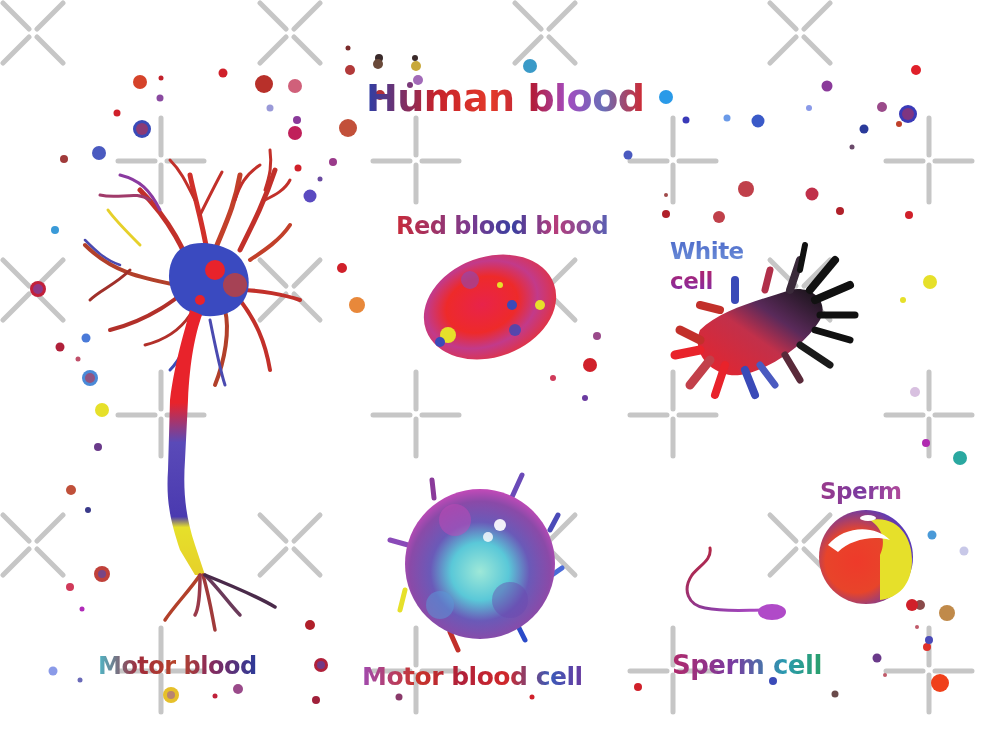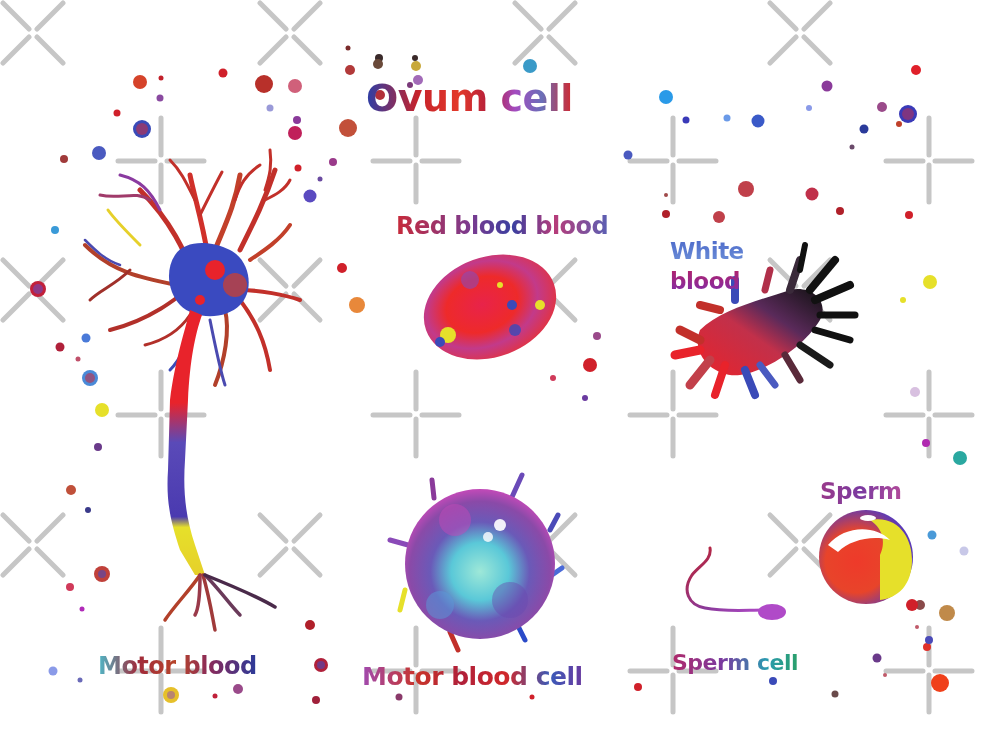--- a/index.html
+++ b/index.html
@@ -12,21 +12,21 @@
   .lbl-rbc { left: 396px; top: 212px; font-size: 24px;
     background-image: linear-gradient(90deg, #c72a3a 0%, #7b3b8f 35%, #3a3fa0 55%, #b63c7a 75%, #5a5fb3 100%); }
   .lbl-bone { left: 670px; top: 236px; font-size: 23px; line-height: 30px;
     background-image: linear-gradient(180deg, #4a66c8 0%, #6c8fd8 45%, #b2226a 55%, #7a2fb0 100%); }
   .lbl-ovum { left: 820px; top: 478px; font-size: 23px;
     background-image: linear-gradient(90deg, #9a3a8a 0%, #7a3aa0 50%, #b04a9a 100%); }
   .lbl-motor { left: 98px; top: 652px; font-size: 24px;
     background-image: linear-gradient(90deg, #4fb8c8 0%, #a02a3a 25%, #b8462a 50%, #8a2a5a 70%, #2a3a9a 100%); }
   .lbl-wbc { left: 362px; top: 662px; font-size: 25px;
     background-image: linear-gradient(90deg, #a04ab0 0%, #c8342a 25%, #b0203a 45%, #d0282a 65%, #3a5ab8 85%, #6a3aa0 100%); }
-  .lbl-sperm { left: 672px; top: 650px; font-size: 22px;
+  .lbl-sperm { left: 672px; top: 650px; font-size: 26px;
     background-image: linear-gradient(90deg, #b02a6a 0%, #7a3aa0 40%, #2a9ab0 75%, #2aa06a 100%); }
 </style>
 </head>
 <body>
 
 <svg id="canvas" viewBox="0 0 1000 750" xmlns="http://www.w3.org/2000/svg">
   <defs>
     <radialGradient id="gRbc" cx="45%" cy="45%" r="60%">
       <stop offset="0%" stop-color="#e8234a"></stop>
       <stop offset="45%" stop-color="#ee2a2a"></stop>
@@ -300,22 +300,22 @@
   </g>
 
   <g>
     <circle cx="866" cy="557" r="47" fill="url(#gOvum)"></circle>
     <path d="M870 520 C 900 515, 912 540, 912 560 C 912 585, 898 598, 880 600 L 880 555 C 885 545, 885 530, 870 520 Z" fill="#e6e02a"></path>
     <path d="M828 545 C 845 525, 875 525, 890 540 C 872 535, 850 540, 838 552 Z" fill="#ffffff"></path>
     <ellipse cx="868" cy="518" rx="8" ry="3" fill="#ffffff"></ellipse>
   </g>
 </svg>
 
-<div class="label title">Ovum cell</div>
+<div class="label title">Human blood</div>
 <div class="label lbl-rbc">Red blood blood</div>
 <div class="label lbl-bone">
   <div>White</div>
-  <div>blood</div>
+  <div>cell</div>
 </div>
 <div class="label lbl-ovum">Sperm</div>
 <div class="label lbl-motor">Motor blood</div>
 <div class="label lbl-wbc">Motor blood cell</div>
 <div class="label lbl-sperm">Sperm cell</div>
 
 </body></html>

